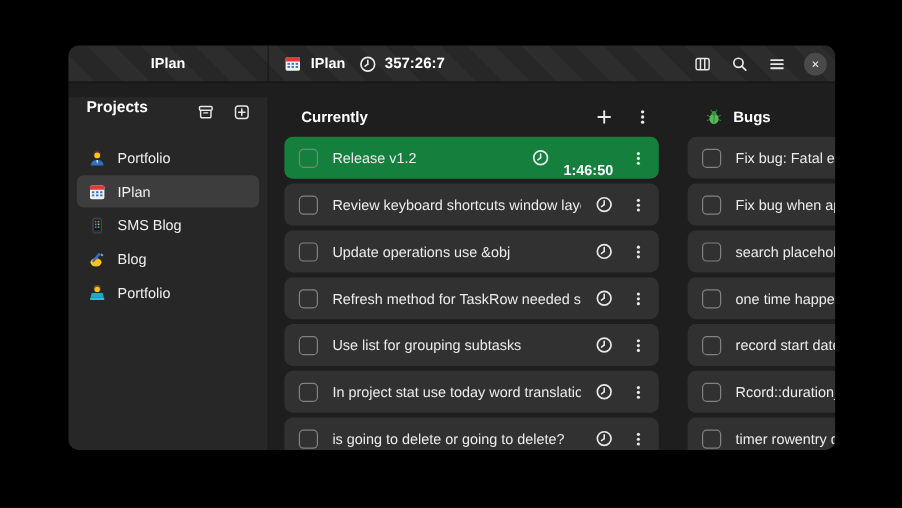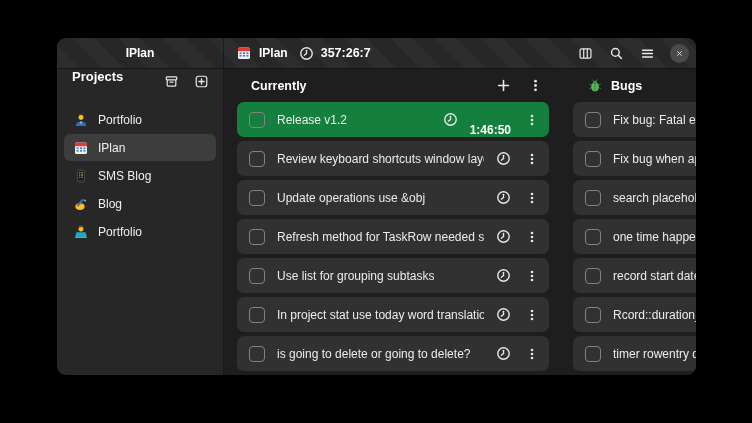--- a/index.html
+++ b/index.html
@@ -4,21 +4,21 @@
 <style>
   html,body{margin:0;padding:0;}
   body{
     width:752px;height:423px;background:#000;position:relative;overflow:hidden;
     font-family:"Liberation Sans","DejaVu Sans",sans-serif;
     -webkit-font-smoothing:antialiased;
   }
   .window{
     position:absolute;left:57px;top:38px;width:639px;height:337px;
     border-radius:9px;overflow:hidden;background:#1e1e1e;
-    display:flex;flex-direction:column;box-shadow:0 6px 22px rgba(0,0,0,.7);
+    display:flex;flex-direction:column;box-shadow:0 6px 22px rgba(0,0,0,.7);gap:12px;
   }
   
   .headerbar{
     height:30px;flex:none;display:flex;align-items:stretch;
     background:repeating-linear-gradient(45deg,#2d2d2d 0 16px,#272727 16px 32px);
     border-bottom:1px solid #151515;
   }
   .hb-left{
     width:166px;flex:none;display:flex;align-items:center;justify-content:center;
     border-right:1px solid rgba(0,0,0,.4);

